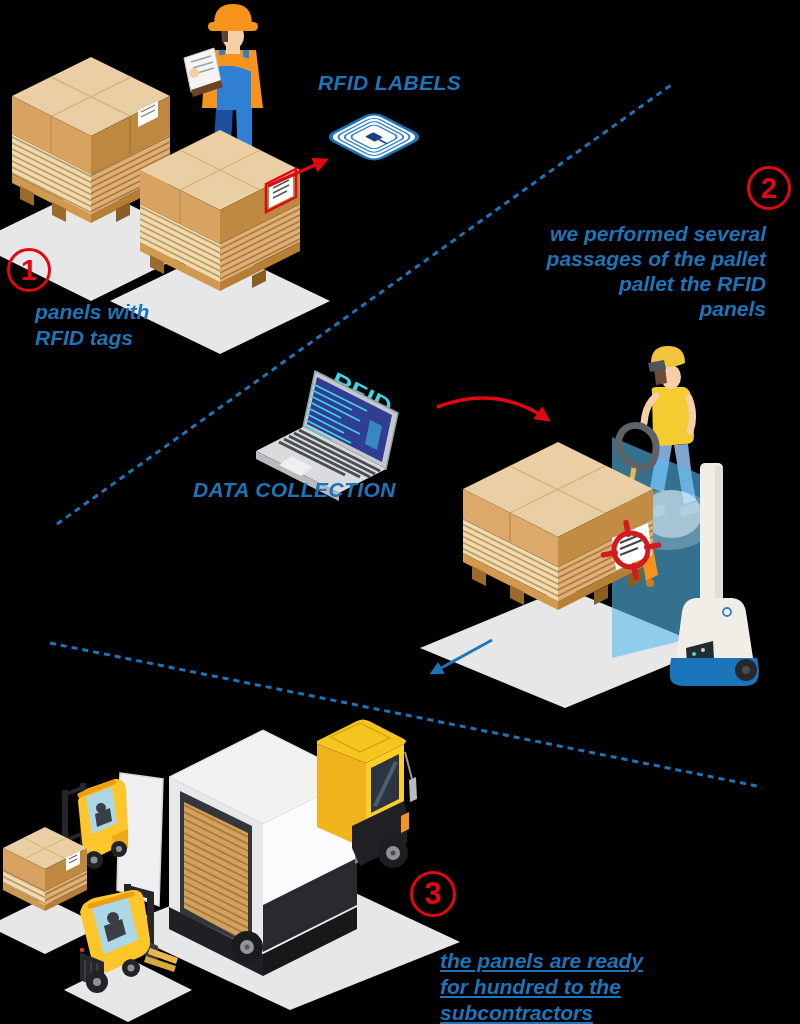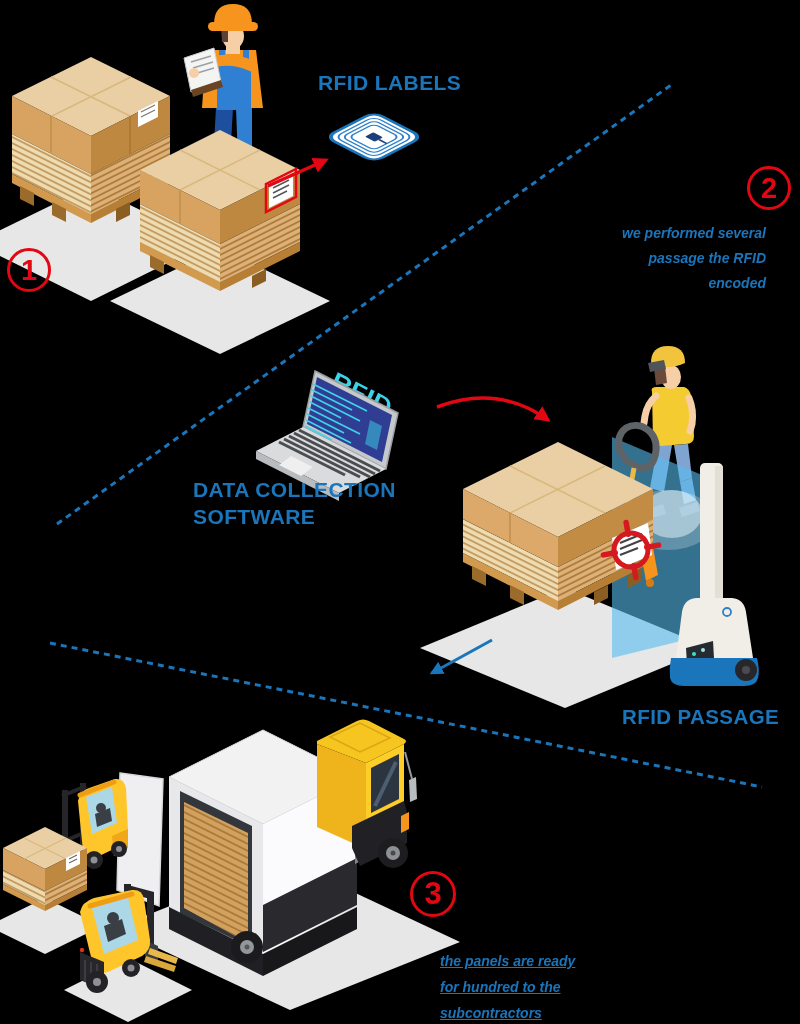--- a/index.html
+++ b/index.html
@@ -1,21 +1,21 @@
 <!DOCTYPE html>
 <html><head>
 <meta charset="utf-8">
 <style>
   html,body{margin:0;padding:0;background:#000;}
   #stage{position:relative;width:800px;height:1024px;background:#000;overflow:hidden;
          font-family:"Liberation Sans", sans-serif;}
   #stage svg{position:absolute;left:0;top:0;}
-  .lbl{position:absolute;color:#1B75BB;font-weight:bold;white-space:nowrap;}
+  .lbl{position:absolute;color:#1B75BB;font-weight:bold;white-space:nowrap;font-style:italic;}
   .heading{font-size:21px;letter-spacing:.4px;}
-  .step{font-size:14px;font-style:italic;line-height:26px;}
+  .step{font-size:21px;font-style:italic;line-height:26px;}
   .step span{display:block;}
   .badge{position:absolute;box-sizing:border-box;border:3px solid #E30613;border-radius:50%;
          color:#E30613;font-weight:bold;font-size:29px;display:flex;align-items:center;
          justify-content:center;background:transparent;}
   .right{text-align:right;}
 </style>
 </head>
 <body>
 
 <div id="stage">
@@ -327,37 +327,38 @@
       <circle cx="97" cy="982" r="11" fill="#232327"></circle>
           <circle cx="97" cy="982" r="4" fill="#8E9194"></circle>
       <circle cx="131" cy="968" r="9" fill="#232327"></circle>
           <circle cx="131" cy="968" r="3.5" fill="#8E9194"></circle>
     </g>
   </g>
 </svg>
 
   <div class="badge" style="left:7px;top:248px;width:44px;height:44px;">1</div>
   <div class="lbl step" style="left:35px;top:299px;">
+    <span>panels with</span>
+    <span>RFID tags</span>
   </div>
 
   <div class="lbl heading" style="left:318px;top:71px;">RFID LABELS</div>
 
   <div class="badge" style="left:747px;top:166px;width:44px;height:44px;">2</div>
   <div class="lbl step right" style="right:34px;top:221px;line-height:25px;">
     <span>we performed several</span>
-    <span>passage the RFID</span>
-    <span>encoded</span>
+    <span>passages of the pallet</span>
+    <span>pallet the RFID</span>
+    <span>panels</span>
   </div>
 
   <div class="lbl heading" style="left:193px;top:476px;line-height:27px;">
     <span style="display:block">DATA COLLECTION</span>
-    <span style="display:block">SOFTWARE</span>
   </div>
 
-  <div class="lbl heading" style="left:622px;top:705px;font-size:20.5px;">RFID PASSAGE</div>
 
   <div class="badge" style="left:410px;top:871px;width:46px;height:46px;font-size:31px;">3</div>
   <div class="lbl step" style="left:440px;top:948px;text-decoration:underline;">
     <span>the panels are ready</span>
     <span>for hundred to the</span>
     <span>subcontractors</span>
   </div>
 
 </div>
 

